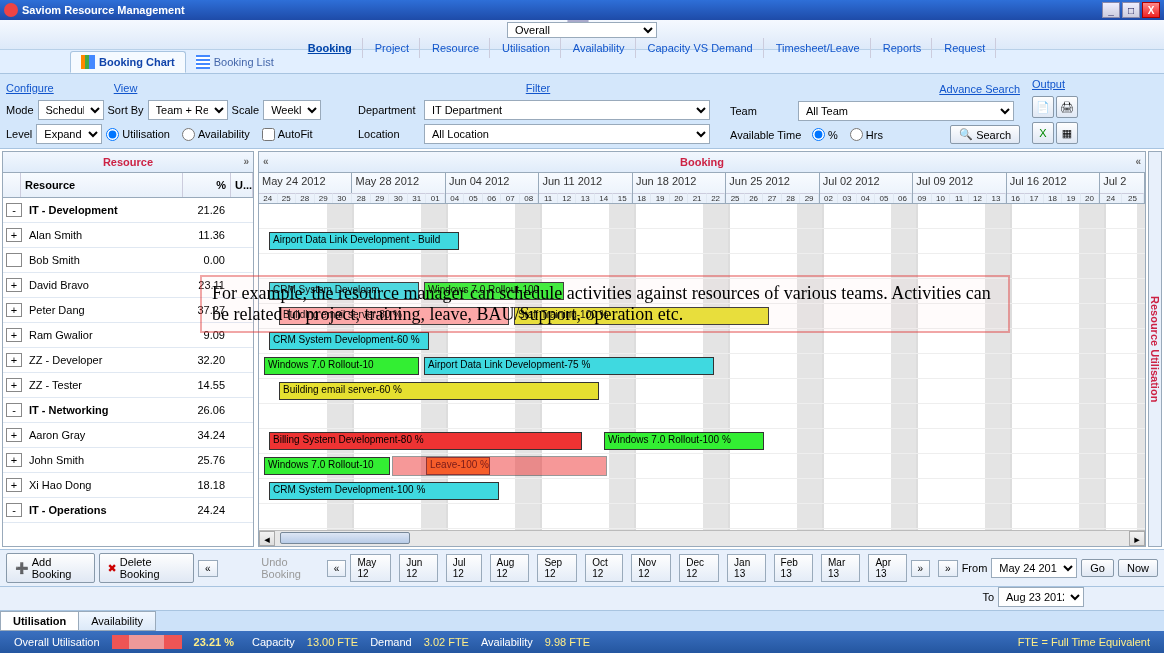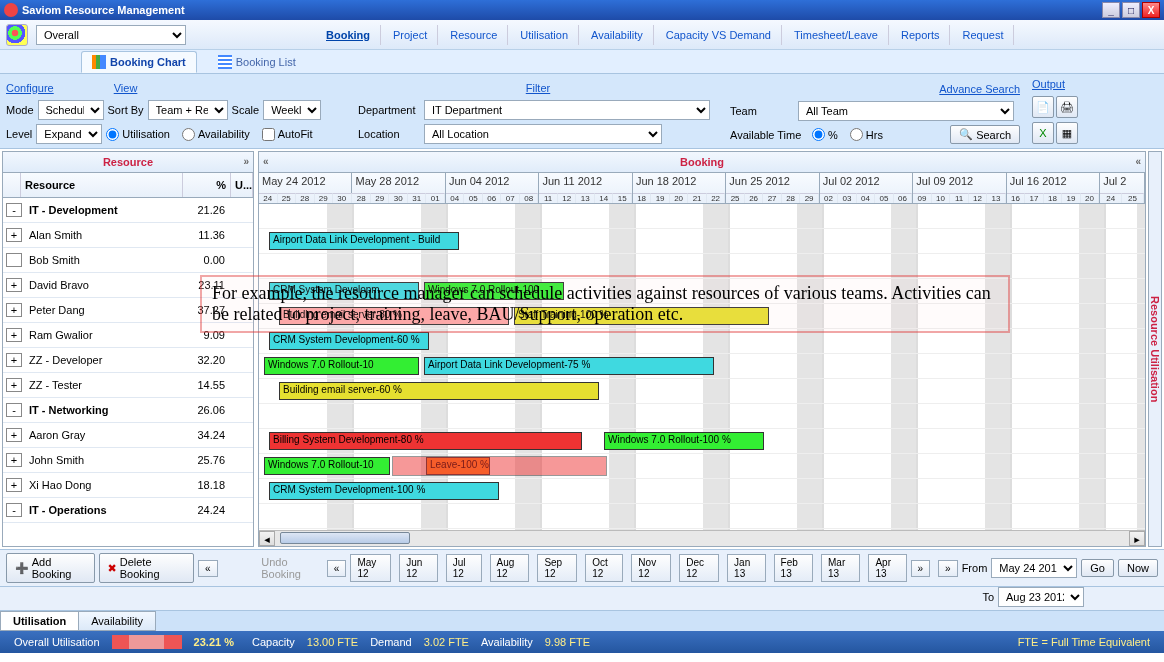--- a/index.html
+++ b/index.html
@@ -3,28 +3,28 @@
 <meta charset="utf-8">
 <style>
 * { box-sizing: border-box; margin: 0; padding: 0; font-family: Tahoma, Arial, sans-serif; font-size: 11px; }
 body { background: #fff; width: 1164px; height: 662px; overflow: hidden; position: relative; }
 .titlebar { height: 20px; background: linear-gradient(#2e6fd8,#1e4ba8); color: #fff; display: flex; align-items: center; padding: 0 4px; }
 .titlebar .title { font-weight: bold; flex: 1; }
 .winbtn { width: 18px; height: 16px; margin-left: 2px; display:flex;align-items:center;justify-content:center;font-weight:bold;font-size:10px;}
 .min{background:linear-gradient(#eef,#ccd);border:1px solid #88a;color:#004;}
 .max{background:linear-gradient(#eef,#ccd);border:1px solid #88a;color:#004;}
 .close{background:linear-gradient(#f88,#e22);border:1px solid #a00;color:#fff;}
-.toolbar1 { height: 30px; background: linear-gradient(#f5f9ff,#dde9f9); display:flex; align-items:center; padding:0 6px; border-bottom:1px solid #b8d0e8;}
+.toolbar1 { height: 30px; background: linear-gradient(#f5f9ff,#dde9f9); display:flex; align-items:center; padding:0 6px; border-bottom:1px solid #b8d0e8;flex-direction:column;}
 .logo { width: 22px; height: 22px; border:1px solid #aac; border-radius:3px; background:radial-gradient(circle at 40% 40%, #f55,#f55 20%,#5f5 21%,#5f5 40%,#55f 41%,#55f 60%,#ff5 61%);margin-right:8px;}
 select.combo { height:20px; border:1px solid #9ab; background:#fff; padding:0 3px; }
 .navlinks { display:flex; gap:2px; margin-left:130px;}
 .navlink { padding:4px 10px; color:#1155cc; cursor:pointer; border-right:1px solid #ccd;}
 .navlink.active { font-weight:bold; color:#0044aa; text-decoration:underline;}
 .subtabs { height:24px; background:#e2efff; display:flex; align-items:center; padding-left:70px; border-bottom:1px solid #a8c4e0;}
-.subtab { padding:3px 10px; color:#4466aa; display:flex; align-items:center; gap:4px; cursor:pointer;margin-left:11px;}
+.subtab { padding:3px 10px; color:#4466aa; display:flex; align-items:center; gap:4px; cursor:pointer;}
 .subtab.active { font-weight:bold; color:#1144aa; background:#f5faff; border:1px solid #a8c4e0; border-bottom:1px solid #f5faff; border-radius:3px 3px 0 0;}
 .ico16{width:14px;height:14px;display:inline-block;}
 .ico-chart{background:linear-gradient(90deg,#f80 30%,#4a4 30% 60%,#48f 60%);}
 .ico-list{background:repeating-linear-gradient(#48f,#48f 2px,#fff 2px,#fff 4px);}
 .filterrow { background:#d4e7fb; padding:4px 6px; display:flex; align-items:flex-end; border-bottom:1px solid #a8c4e0; position:relative;}
 .filterrow .grp { display:flex; flex-direction:column; gap:4px; margin-right:12px;}
 .filterrow .hdr { color:#1155cc; text-decoration:underline; font-weight:normal; margin-bottom:2px; cursor:pointer;}
 .filterrow label { display:flex; align-items:center; gap:3px;}
 .filterrow .row { display:flex; align-items:center; gap:4px;}
 .radiolbl { display:flex;align-items:center;gap:2px; margin-right:8px;}
@@ -138,21 +138,21 @@
     </div>
   </div>
   <div class="grp" style="width:360px">
     <span class="hdr" style="text-align:center">Filter</span>
     <div class="row">
         <span style="width:62px">Department</span>
         <select class="combo" style="width:286px"><option>IT Department</option></select>
       </div>
     <div class="row">
         <span style="width:62px">Location</span>
-        <select class="combo" style="width:238px"><option>All Location</option></select>
+        <select class="combo" style="width:286px"><option>All Location</option></select>
       </div>
   </div>
   <div class="grp" style="width:290px">
     <span class="hdr" style="text-align:right">Advance Search</span>
     <div class="row">
         <span style="width:64px">Team</span>
         <select class="combo" style="width:216px"><option>All Team</option></select>
       </div>
     <div class="row">
         <span style="width:78px">Available Time</span>

